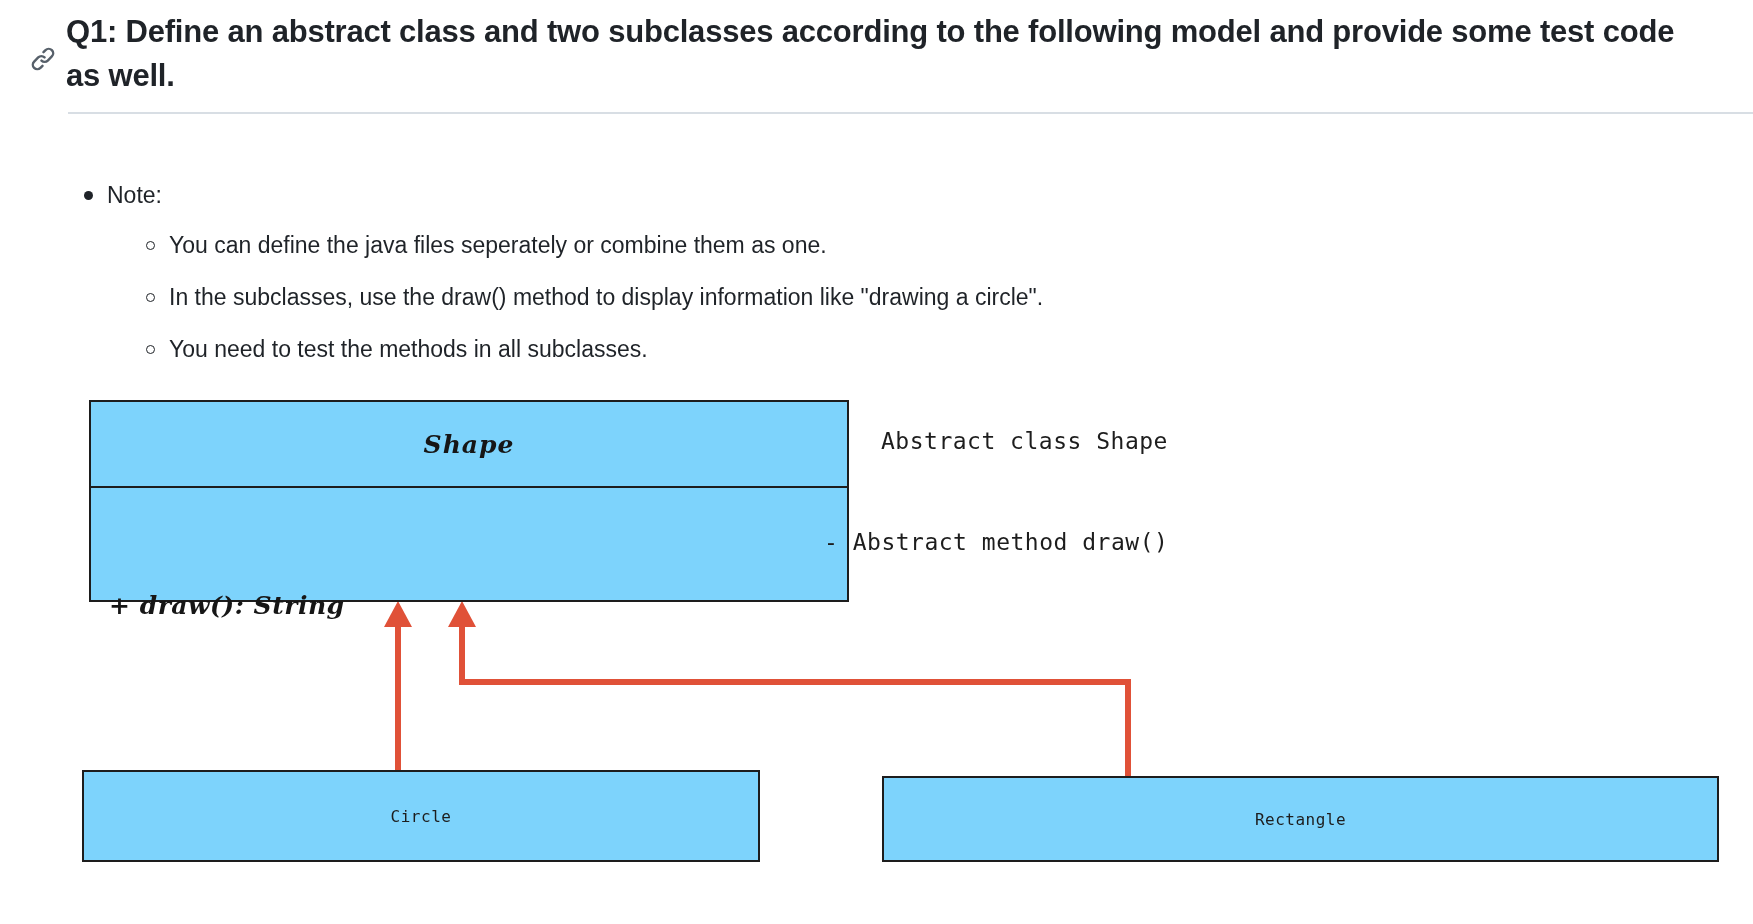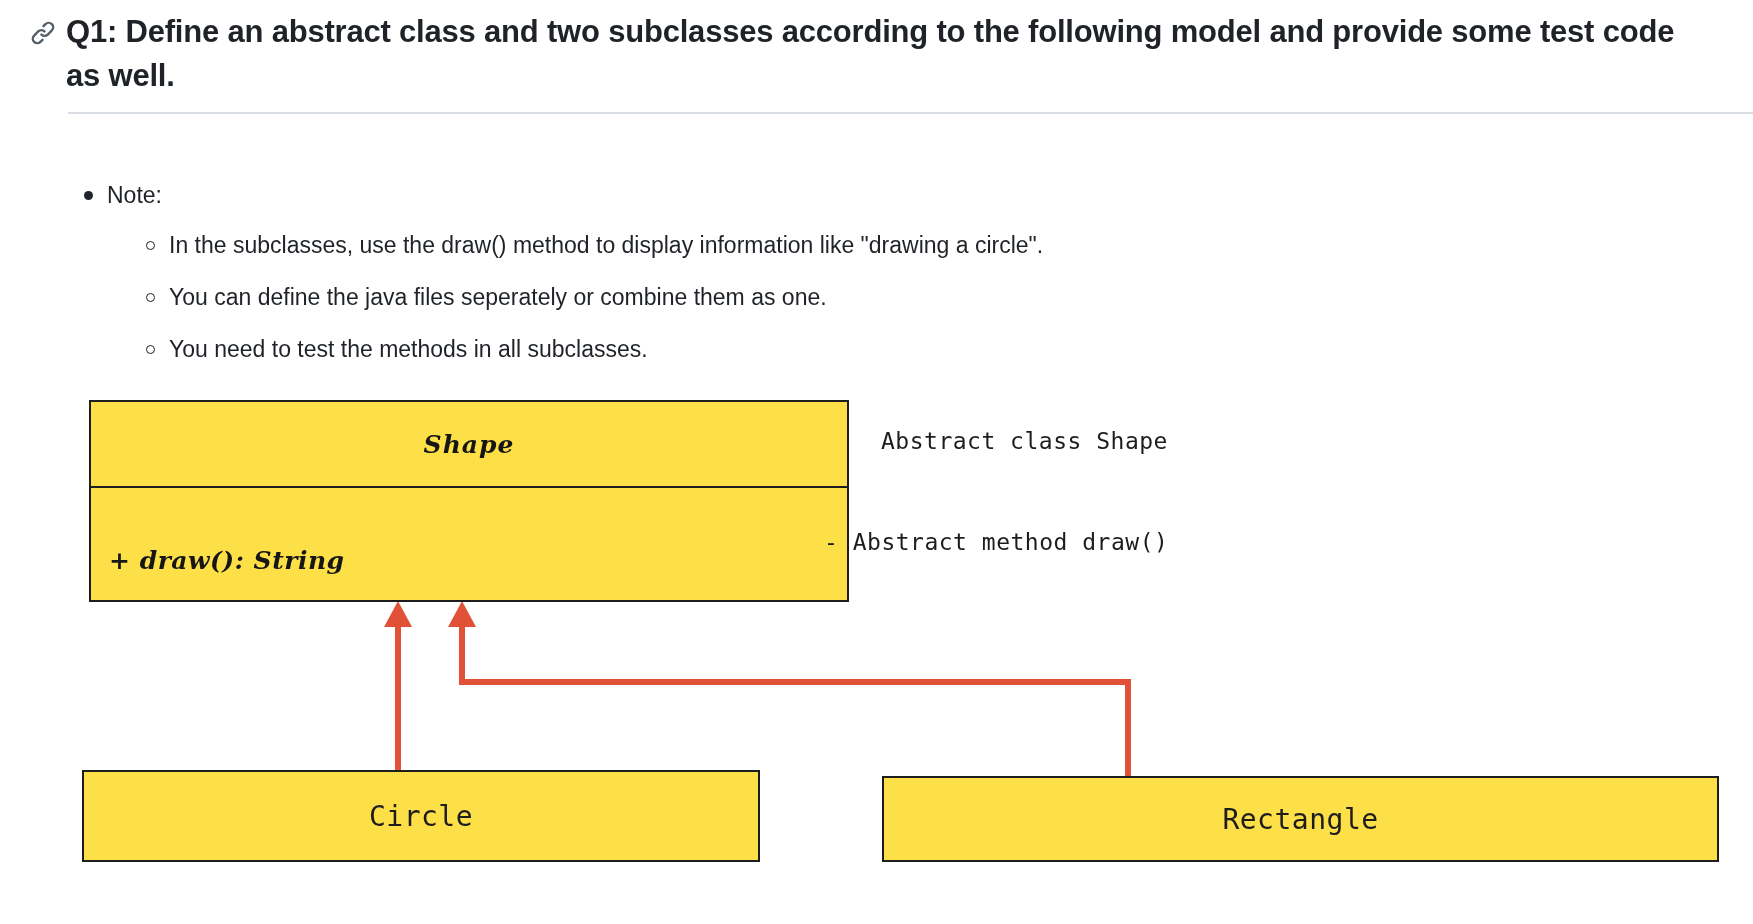--- a/index.html
+++ b/index.html
@@ -20,21 +20,21 @@
   .heading-wrap {
     position: absolute;
     left: 0;
     top: 0;
     right: 0;
     padding: 10px 60px 16px 30px;
     box-sizing: border-box;
   }
   .heading-row {
     display: flex;
-    align-items: flex-start;
+    align-items: center;
     gap: 10px;
   }
   .anchor-icon {
     flex: 0 0 auto;
     width: 26px;
     height: 26px;
     margin-top: 10px;
     color: #57606a;
   }
   .anchor-icon svg { display: block; width: 26px; height: 26px; }
@@ -109,21 +109,21 @@
     top: 0;
     width: 1753px;
     height: 924px;
     pointer-events: none;
   }
   .diagram > * { pointer-events: auto; }
 
   .uml-box {
     position: absolute;
     border: 2.5px solid #1d1d1d;
-    background: #fde047;
+    background: #7dd3fc;
     box-sizing: border-box;
   }
 
   #shape-box {
     left: 89px;
     top: 400px;
     width: 760px;
     height: 202px;
   }
   .shape-title-cell {
@@ -141,20 +141,21 @@
     font-size: 25px;
     letter-spacing: 1px;
     color: #161616;
   }
   .shape-method-cell {
     height: 145px;
     display: flex;
     align-items: center;
     padding-left: 18px;
     box-sizing: border-box;
+    margin-top: 45px;
   }
   .shape-method-text {
     font-family: "DejaVu Serif", "Liberation Serif", serif;
     font-weight: 700;
     font-style: italic;
     font-size: 25px;
     letter-spacing: 0.5px;
     color: #161616;
   }
 
@@ -171,21 +172,21 @@
     left: 882px;
     top: 776px;
     width: 837px;
     height: 86px;
     display: flex;
     align-items: center;
     justify-content: center;
   }
   .mono-box-label {
     font-family: "DejaVu Sans Mono", "Liberation Mono", monospace;
-    font-size: 28px;
+    font-size: 16px;
     color: #1d1d1d;
     letter-spacing: 0.5px;
   }
 
   .annotation {
     position: absolute;
     font-family: "DejaVu Sans Mono", "Liberation Mono", monospace;
     font-size: 23px;
     color: #1d1d1d;
     letter-spacing: 0.5px;
@@ -218,25 +219,25 @@
 <div class="heading-rule"></div>
 
 <div class="note-list">
   <div class="note-top-item">
     <span class="bullet-disc"></span>
     <span>Note:</span>
   </div>
   <div class="sub-list">
     <div class="sub-item">
       <span class="bullet-circle"></span>
-      <span>In the subclasses, use the draw() method to display information like "drawing a circle".</span>
+      <span>You can define the java files seperately or combine them as one.</span>
     </div>
     <div class="sub-item">
       <span class="bullet-circle"></span>
-      <span>You can define the java files seperately or combine them as one.</span>
+      <span>In the subclasses, use the draw() method to display information like "drawing a circle".</span>
     </div>
     <div class="sub-item">
       <span class="bullet-circle"></span>
       <span>You need to test the methods in all subclasses.</span>
     </div>
   </div>
 </div>
 
 <div class="diagram">
 

